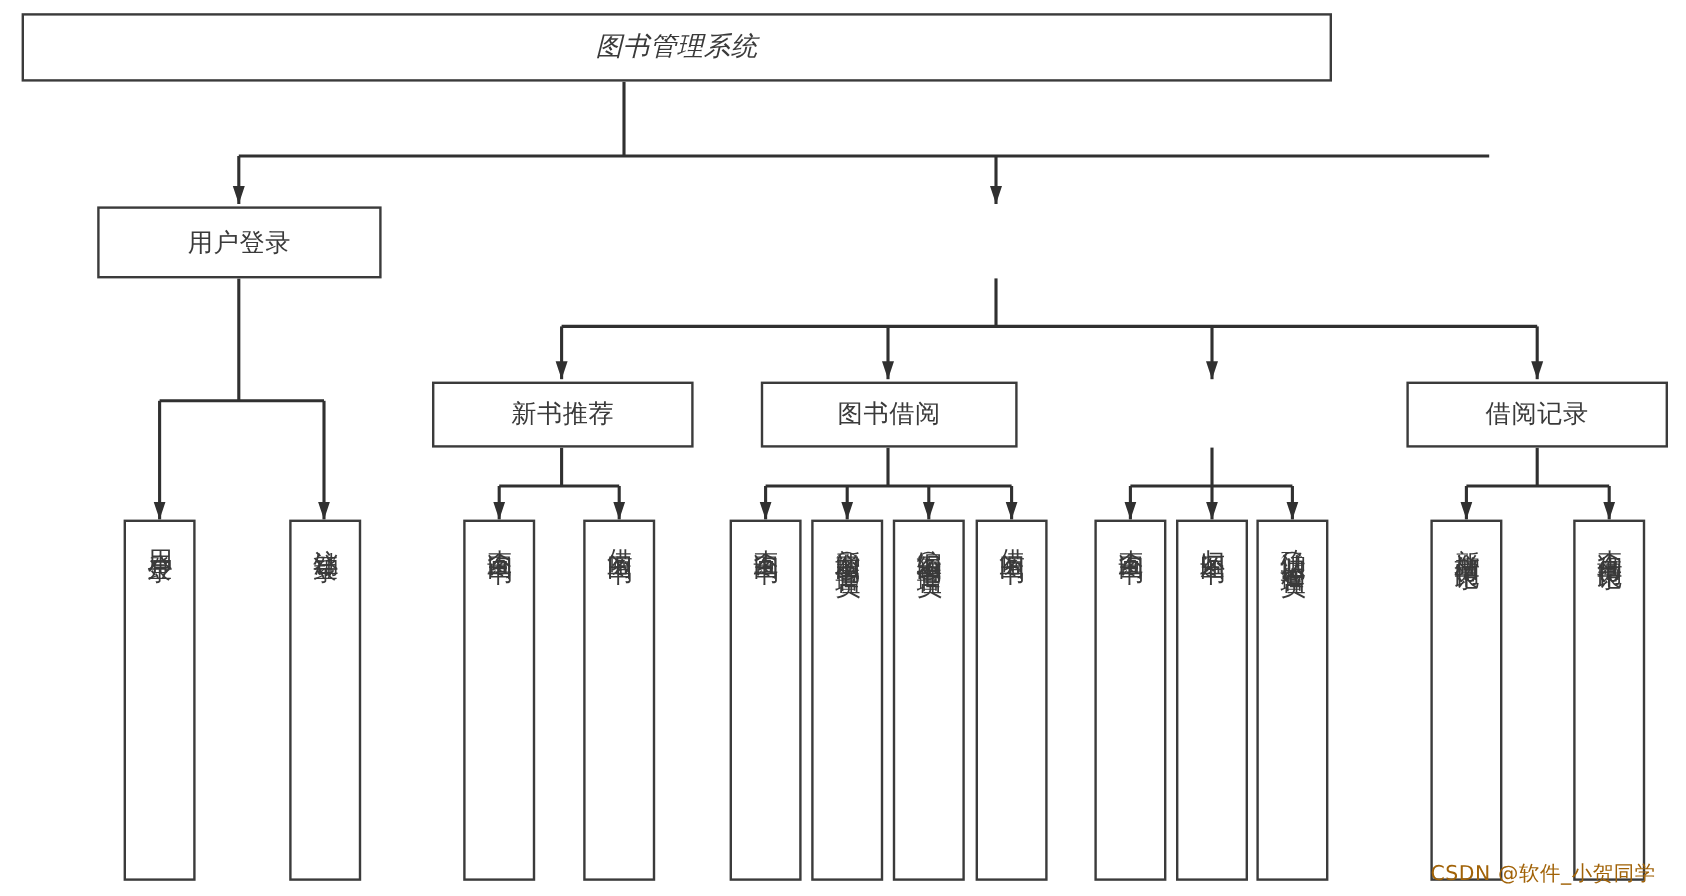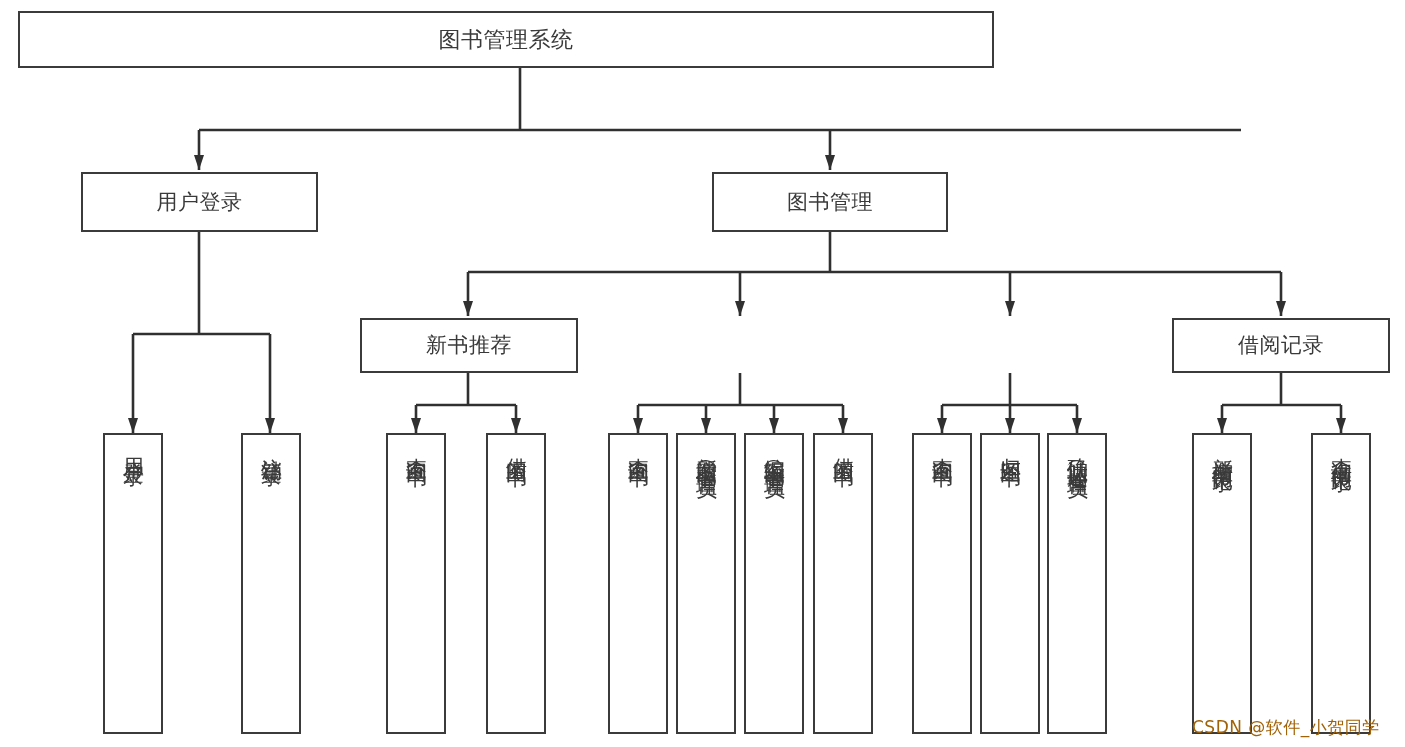--- a/index.html
+++ b/index.html
@@ -119,36 +119,36 @@
       <path d="M1010,405 L1010,433" marker-end="url(#arrowdown)"></path>
       <path d="M1077,405 L1077,433" marker-end="url(#arrowdown)"></path>
 
       <path d="M1281,373 L1281,405"></path>
       <path d="M1222,405 L1341,405"></path>
       <path d="M1222,405 L1222,433" marker-end="url(#arrowdown)"></path>
       <path d="M1341,405 L1341,433" marker-end="url(#arrowdown)"></path>
     </g>
   </svg>
 
-  <div class="node horizontal root" style="left:18px; top:11px; width:976px; height:57px;">
+  <div class="node horizontal root" style="left:18px; top:11px; width:1092px; height:57px;font-style:italic;">
     <span class="label">图书管理系统</span>
   </div>
 
   <div class="node horizontal" style="left:81px; top:172px; width:237px; height:60px;">
     <span class="label">用户登录</span>
   </div>
 
-  <div class="node horizontal" style="left:712px; top:172px; width:236px; height:60px;">
-    <span class="label">图书管理</span>
-  </div>
 
   <div class="node horizontal" style="left:360px; top:318px; width:218px; height:55px;">
     <span class="label">新书推荐</span>
   </div>
 
+  <div class="node horizontal" style="left:634px; top:318px; width:214px; height:55px;">
+    <span class="label">图书借阅</span>
+  </div>
 
 
   <div class="node horizontal" style="left:1172px; top:318px; width:218px; height:55px;">
     <span class="label">借阅记录</span>
   </div>
 
   <div class="node vertical" style="left:103px; top:433px; width:60px; height:301px;">
     <span class="label">用户登录</span>
   </div>
 

